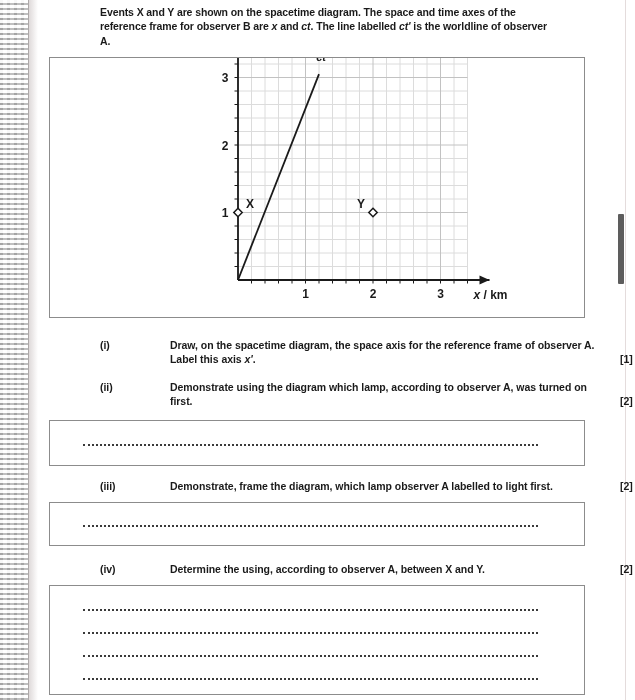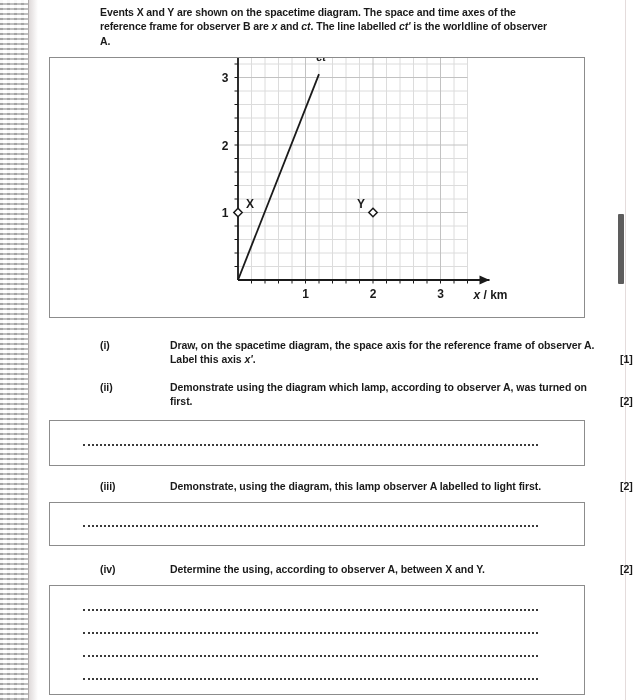--- a/index.html
+++ b/index.html
@@ -260,21 +260,21 @@
   </span>
   <span class="qmark" style="top:14px;">[2]</span>
 </div>
 
 <div class="abox" style="top:420px; height:46px;">
   <div class="dots" style="top:22px;"></div>
 </div>
 
 <div class="qrow" style="left:100px; top:479px;">
   <span class="qnum">(iii)</span>
-  <span class="qtext"><span>Demonstrate, using the diagram, this lamp observer A </span><span>labelled</span><span> to light first.</span>
+  <span class="qtext"><span>Demonstrate, frame the diagram, which lamp observer A </span><span>labelled</span><span> to light first.</span>
   </span>
   <span class="qmark">[2]</span>
 </div>
 
 <div class="abox" style="top:502px; height:44px;">
   <div class="dots" style="top:21px;"></div>
 </div>
 
 <div class="qrow" style="left:100px; top:562px;">
   <span class="qnum">(iv)</span>

